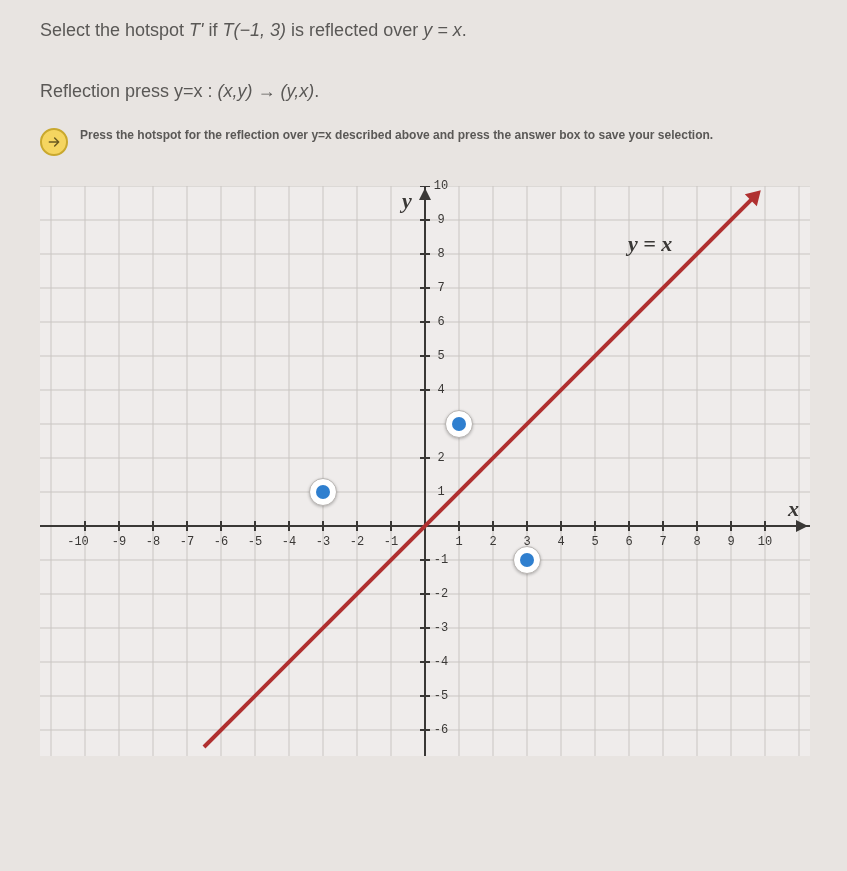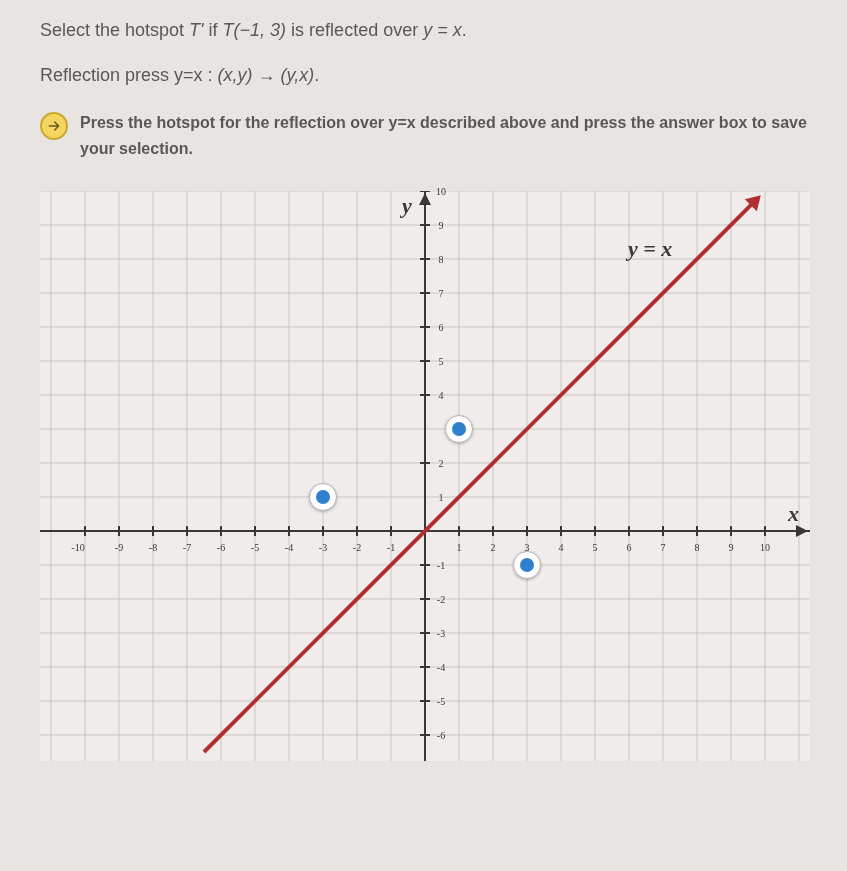--- a/index.html
+++ b/index.html
@@ -5,21 +5,21 @@
   * { box-sizing: border-box; margin: 0; padding: 0; }
   body {
     font-family: -apple-system, BlinkMacSystemFont, 'Segoe UI', Arial, sans-serif;
     background: #e8e4e1;
     padding: 20px 40px;
     color: #5a5856;
     width: 847px;
   }
   .question-line {
     font-size: 18px;
-    margin-bottom: 24px;
+    margin-bottom: 40px;
     color: #5a5856;
   }
   .math-var { font-style: italic; }
   .rule-line {
     font-size: 18px;
     margin-bottom: 24px;
     color: #5a5856;
   }
   .instruction-row {
     display: flex;
@@ -34,21 +34,21 @@
     background: #f5d560;
     border: 2px solid #c9a82e;
     display: flex;
     align-items: center;
     justify-content: center;
     flex-shrink: 0;
     margin-top: 2px;
   }
   .arrow-badge svg { width: 16px; height: 16px; }
   .instruction-text {
-    font-size: 16px;
+    font-size: 12px;
     font-weight: 600;
     color: #5a5856;
     line-height: 1.6;
   }
 
   .graph-wrap {
     position: relative;
     width: 770px;
     height: 570px;
     margin: 0 auto;
@@ -91,22 +91,22 @@
   .line-label {
     position: absolute;
     font-family: Georgia, serif;
     font-style: italic;
     font-weight: bold;
     font-size: 22px;
     color: #3a3836;
   }
   .tick-label {
     position: absolute;
-    font-family: Liberation Serif, serif;
-    font-size: 10px;
+    font-family: Liberation Mono, monospace;
+    font-size: 12px;
     color: #3a3836;
     transform: translate(-50%, -50%);
   }
 </style>
 </head>
 <body>
 
 <div class="question-line">
   <span>Select the hotspot </span><span class="math-var">T'</span>
   <span>if </span><span class="math-var">T(−1, 3)</span><span> is reflected over </span><span class="math-var">y = x</span><span>.</span>

